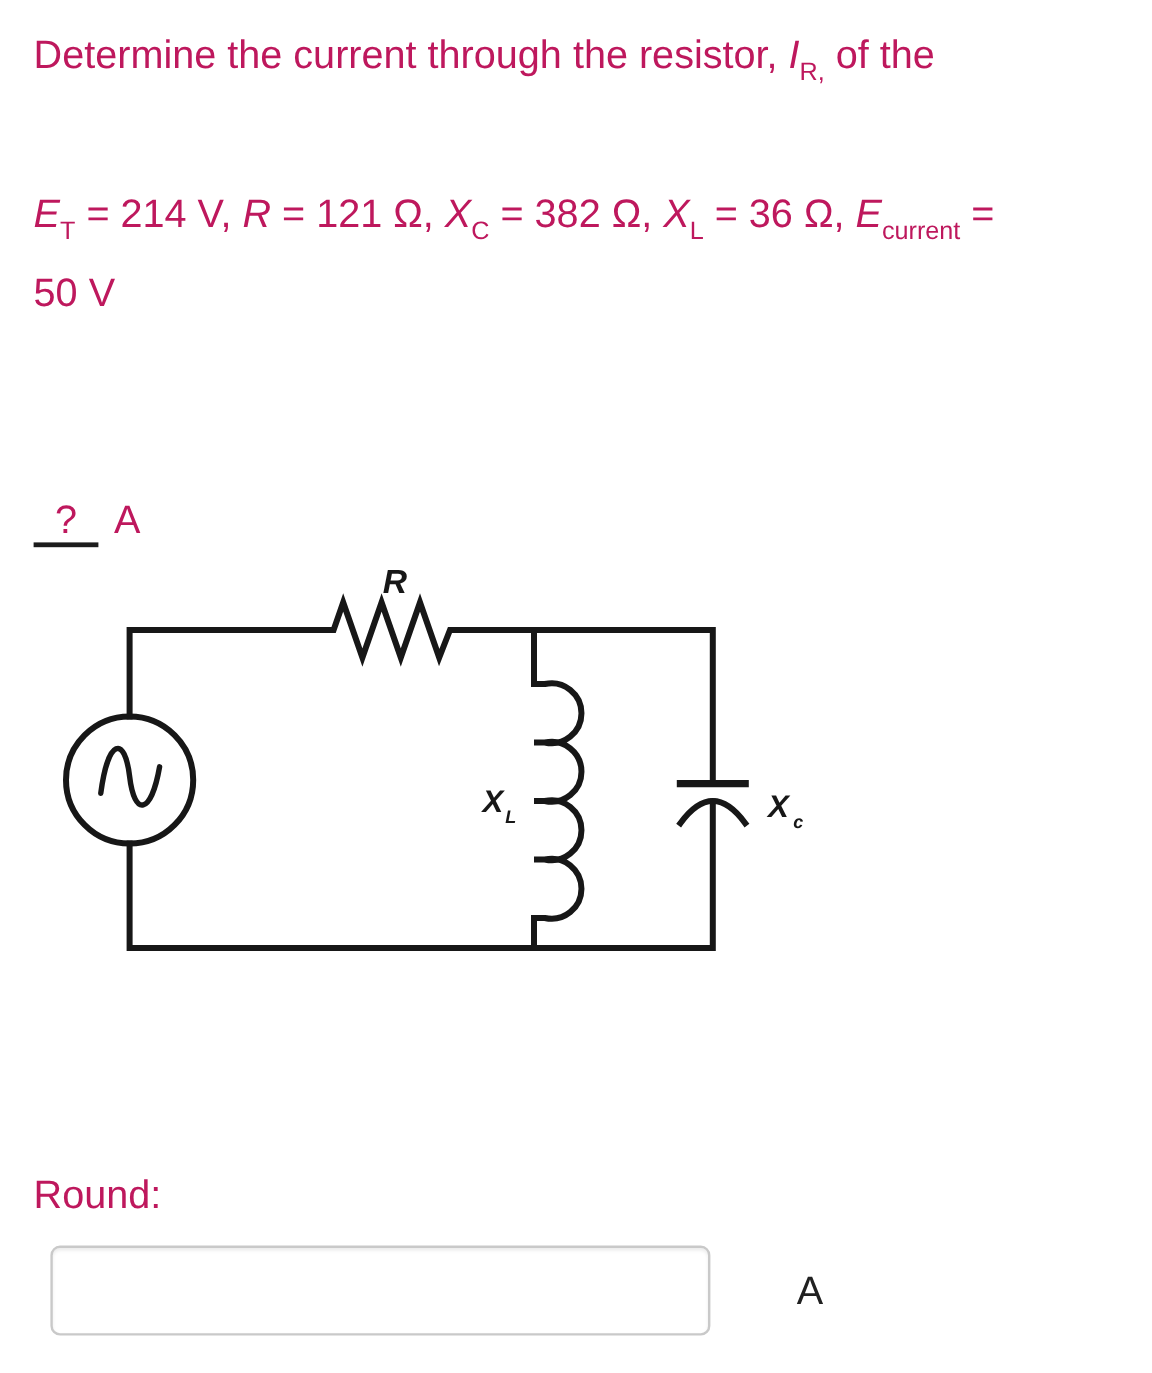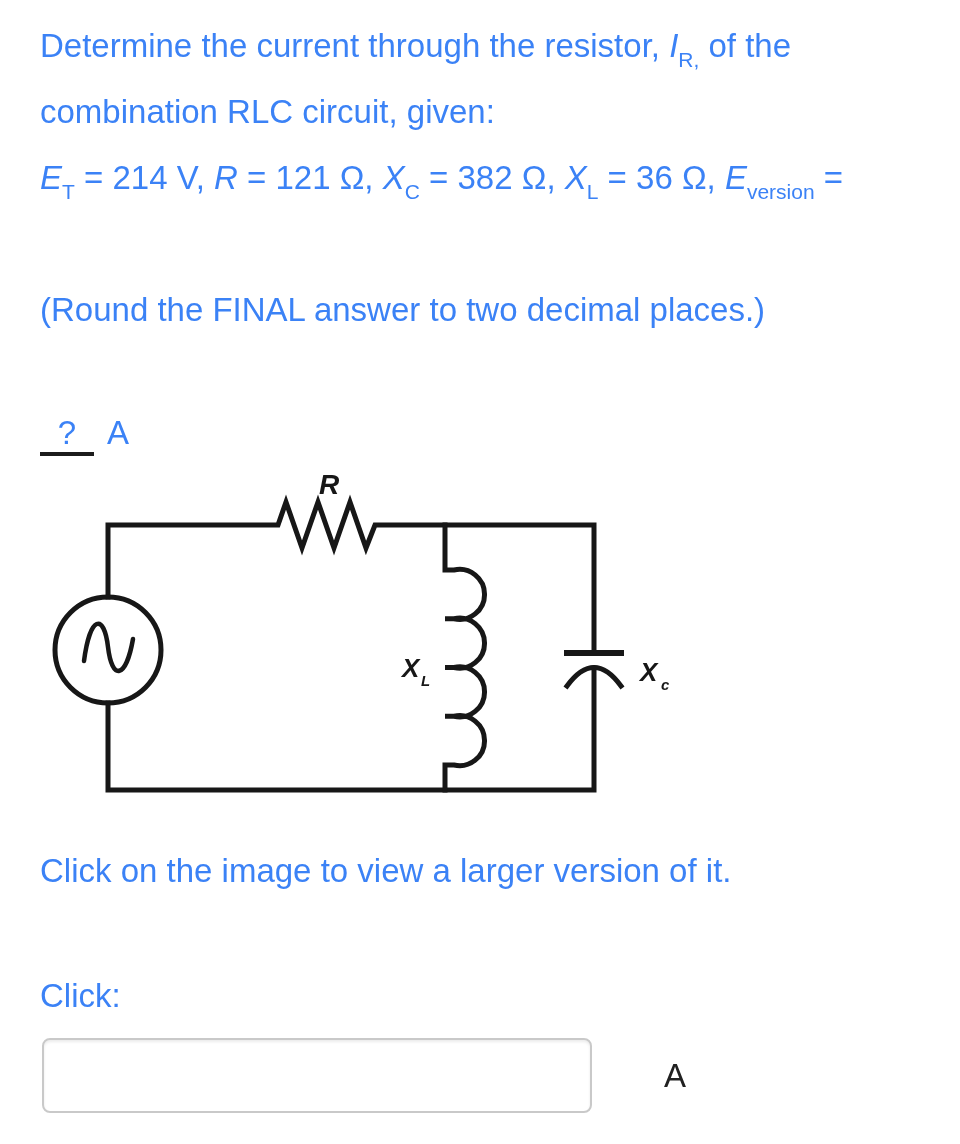--- a/index.html
+++ b/index.html
@@ -3,22 +3,22 @@
 <meta charset="utf-8">
 <style>
   html,body{margin:0;padding:0;}
   body{
     width:960px;height:1144px;background:#ffffff;
     font-family:"Liberation Sans","DejaVu Sans",sans-serif;
     color:#212121;position:relative;overflow:hidden;
   }
   .page{position:absolute;inset:0;}
   .line{
-    position:absolute;left:40px;font-size:33px;line-height:66px;
-    white-space:pre;color:#3b82f6;
+    position:absolute;left:28px;font-size:33px;line-height:66px;
+    white-space:pre;color:#be185d;
   }
   .it{font-style:italic;}
   .sub{font-size:21px;position:relative;top:10px;}
   .blank{
     display:inline-block;min-width:54px;height:36px;line-height:34px;
     text-align:center;border-bottom:4px solid #1c1c1c;vertical-align:baseline;
   }
   .blank-unit{margin-left:13px;}
   .circuit{
     position:absolute;left:40px;top:465px;width:660px;height:345px;
@@ -43,26 +43,25 @@
     font-size:33px;color:#212121;
   }
 </style>
 </head>
 <body>
 
 <div class="page">
 
   <div class="line" style="top:13px"><span>Determine the current through the resistor, </span><span class="it">I</span><span class="sub">R,</span><span> of the</span></div>
 
-  <div class="line" style="top:79px">combination RLC circuit, given:</div>
 
-  <div class="line" style="top:145px"><span class="it">E</span><span class="sub">T</span><span> = 214 V, </span><span class="it">R</span><span> = 121 Ω, </span><span class="it">X</span><span class="sub">C</span><span> = 382 Ω, </span><span class="it">X</span><span class="sub">L</span><span> = 36 Ω, </span><span class="it">E</span><span class="sub">version</span><span> =</span></div>
+  <div class="line" style="top:145px"><span class="it">E</span><span class="sub">T</span><span> = 214 V, </span><span class="it">R</span><span> = 121 Ω, </span><span class="it">X</span><span class="sub">C</span><span> = 382 Ω, </span><span class="it">X</span><span class="sub">L</span><span> = 36 Ω, </span><span class="it">E</span><span class="sub">current</span><span> =</span></div>
 
+  <div class="line" style="top:211px">50 V</div>
 
-  <div class="line" style="top:277px">(Round the FINAL answer to two decimal places.)</div>
 
   <div class="line" style="top:400px"><span class="blank">?</span><span class="blank-unit">A</span></div>
 
   <svg class="circuit" viewBox="0 0 660 345" xmlns="http://www.w3.org/2000/svg">
 
     <path class="wire" d="M68,132 V60 H238 L246,37 262,83 278,37 294,83 310,37 326,83 335,60 H554 V188"></path>
 
     <path class="wire" d="M68,238 V325 H554 V203"></path>
 
     <path class="wire" d="M405,60 V105 h9 a25,25 0 1 1 0,48.75 h-9 h9 a25,25 0 1 1 0,48.75 h-9 h9 a25,25 0 1 1 0,48.75 h-9 h9 a25,25 0 1 1 0,48.75 h-9 V325"></path>
@@ -73,19 +72,18 @@
     <path class="wire-thick" d="M527,188 H581"></path>
     <path class="wire" d="M527,221 Q554,184 581,221"></path>
 
     <text class="clabel clabel-main" x="289" y="29" text-anchor="middle">R</text>
     <text class="clabel clabel-comp" x="362" y="212">X</text>
     <text class="clabel clabel-sub" x="381" y="221">L</text>
     <text class="clabel clabel-comp" x="600" y="216">X</text>
     <text class="clabel clabel-sub" x="621" y="225">c</text>
   </svg>
 
-  <div class="line" style="top:838px">Click on the image to view a larger version of it.</div>
 
-  <div class="line" style="top:963px">Click:</div>
+  <div class="line" style="top:963px">Round:</div>
   <input type="text" class="answer-input" value="" style="">
   <div class="answer-unit">A</div>
 
 </div>
 
 </body></html>

